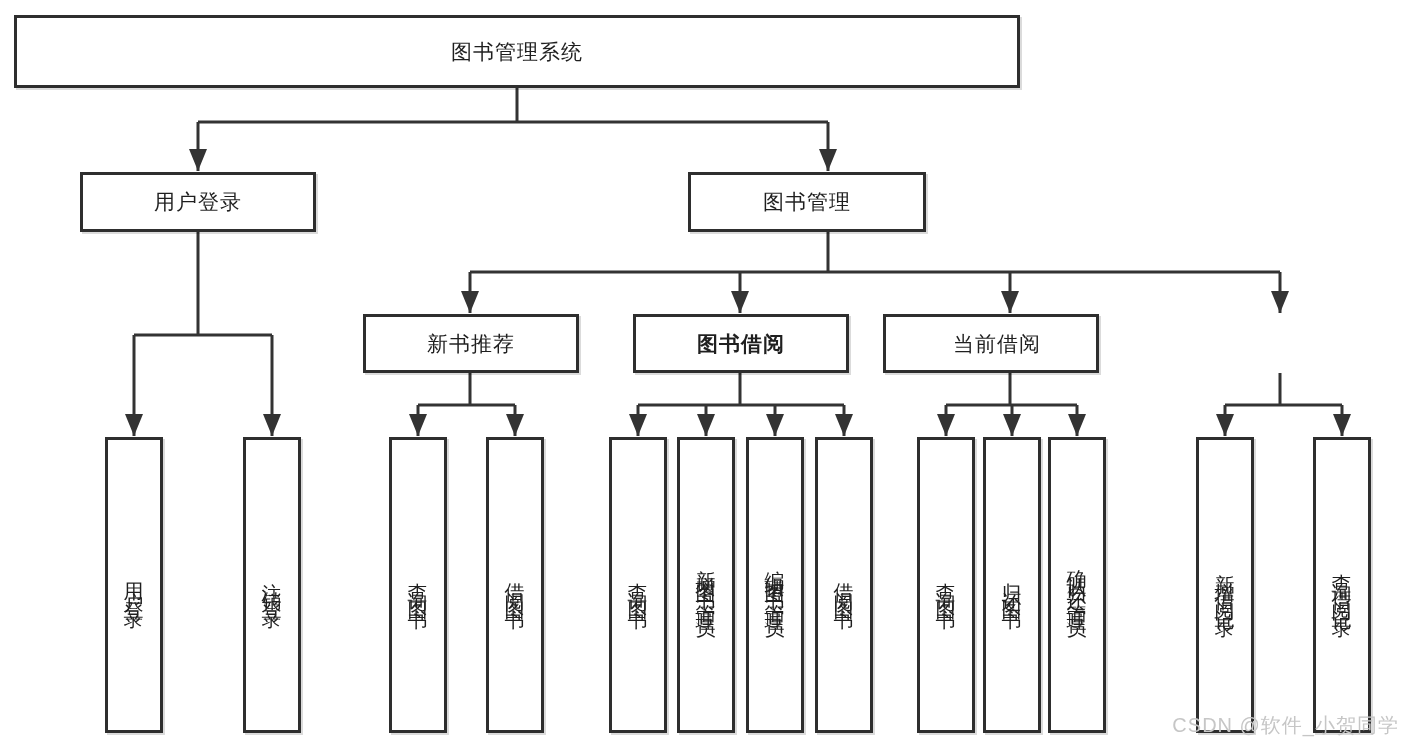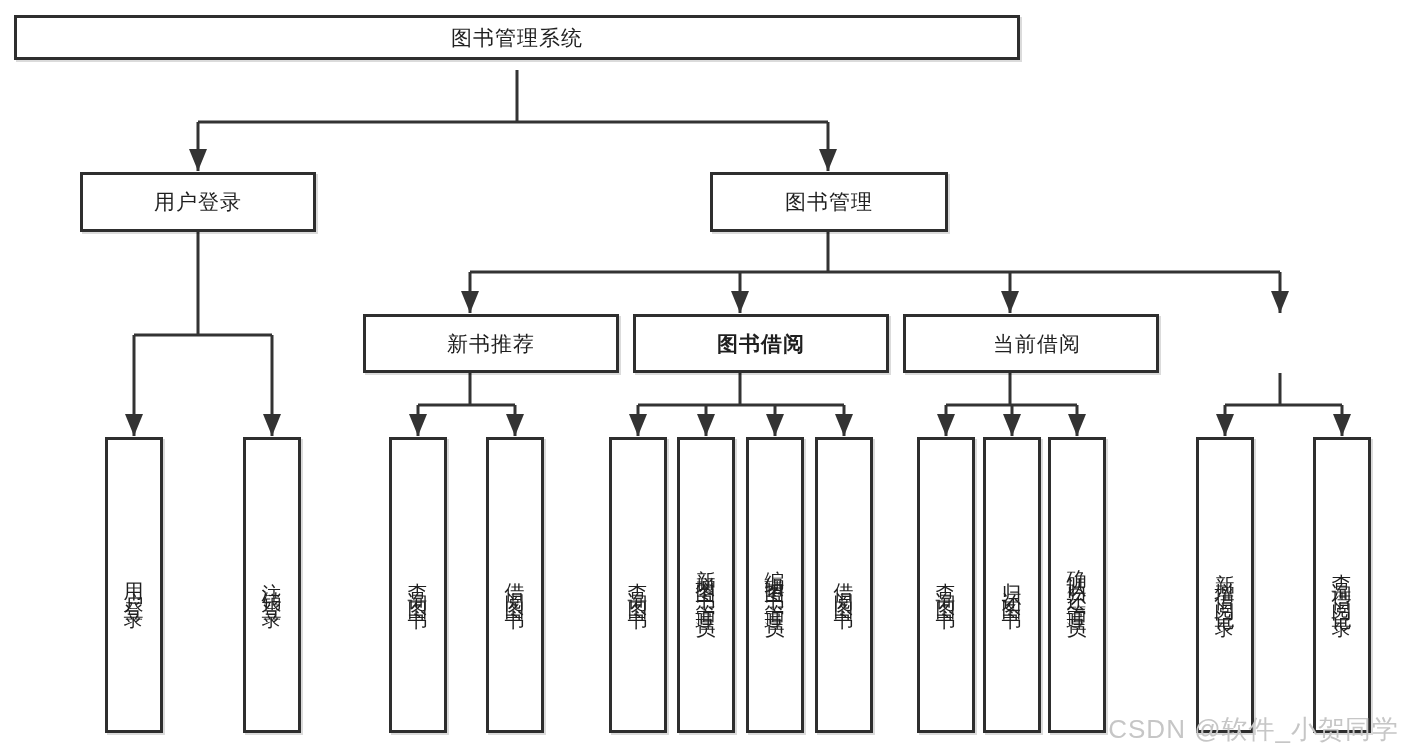--- a/index.html
+++ b/index.html
@@ -39,29 +39,29 @@
     border: 3px solid var(--border);
     box-shadow: 2px 2px 0 rgba(0,0,0,0.14);
     display: flex;
     align-items: center;
     justify-content: center;
     color: var(--text);
     font-size: 21px;
     letter-spacing: 1px;
   }
 
-  .root-node   { left: 14px;  top: 15px;  width: 1006px; height: 45px; justify-content: center; }
+  .root-node   { left: 14px;  top: 15px;  width: 1006px; height: 73px; justify-content: center; }
 
   .l2-a { left: 80px;  top: 172px; width: 236px; height: 60px; }
-  .l2-b { left: 710px; top: 172px; width: 238px; height: 60px; }
-
-  .l3   { top: 314px; width: 256px; height: 59px; }
+  .l2-b { left: 688px; top: 172px; width: 238px; height: 60px; }
+
+  .l3   { top: 314px; width: 216px; height: 59px; }
   .l3-1 { left: 363px; }
   .l3-2 { left: 633px; font-weight: bold; }
-  .l3-3 { left: 903px; padding-left: 12px; }
+  .l3-3 { left: 883px; padding-left: 12px; }
   .l3-4 { left: 1173px; }
 
   .leaf {
     top: 437px;
     width: 58px;
     height: 296px;
     font-size: 20px;
   }
   .leaf span {
     writing-mode: vertical-rl;
@@ -83,21 +83,21 @@
   .lf-9  { left: 917px; }
   .lf-10 { left: 983px; }
   .lf-11 { left: 1048px; }
   .lf-12 { left: 1196px; }
   .lf-13 { left: 1313px; }
 
   .watermark {
     position: absolute;
     right: 6px;
     top: 712px;
-    font-size: 26px;
+    font-size: 20px;
     color: var(--watermark);
     letter-spacing: 1px;
     white-space: nowrap;
   }
 </style>
 </head>
 <body>
 
 <div class="canvas">
 

